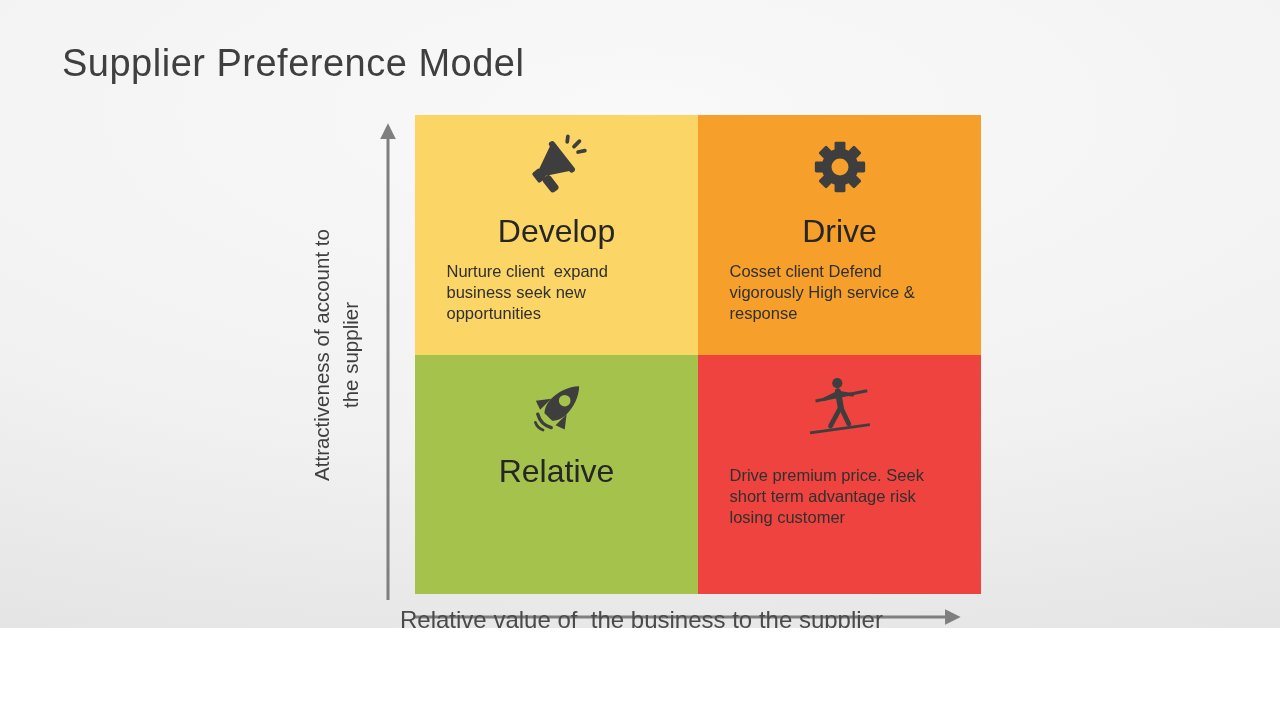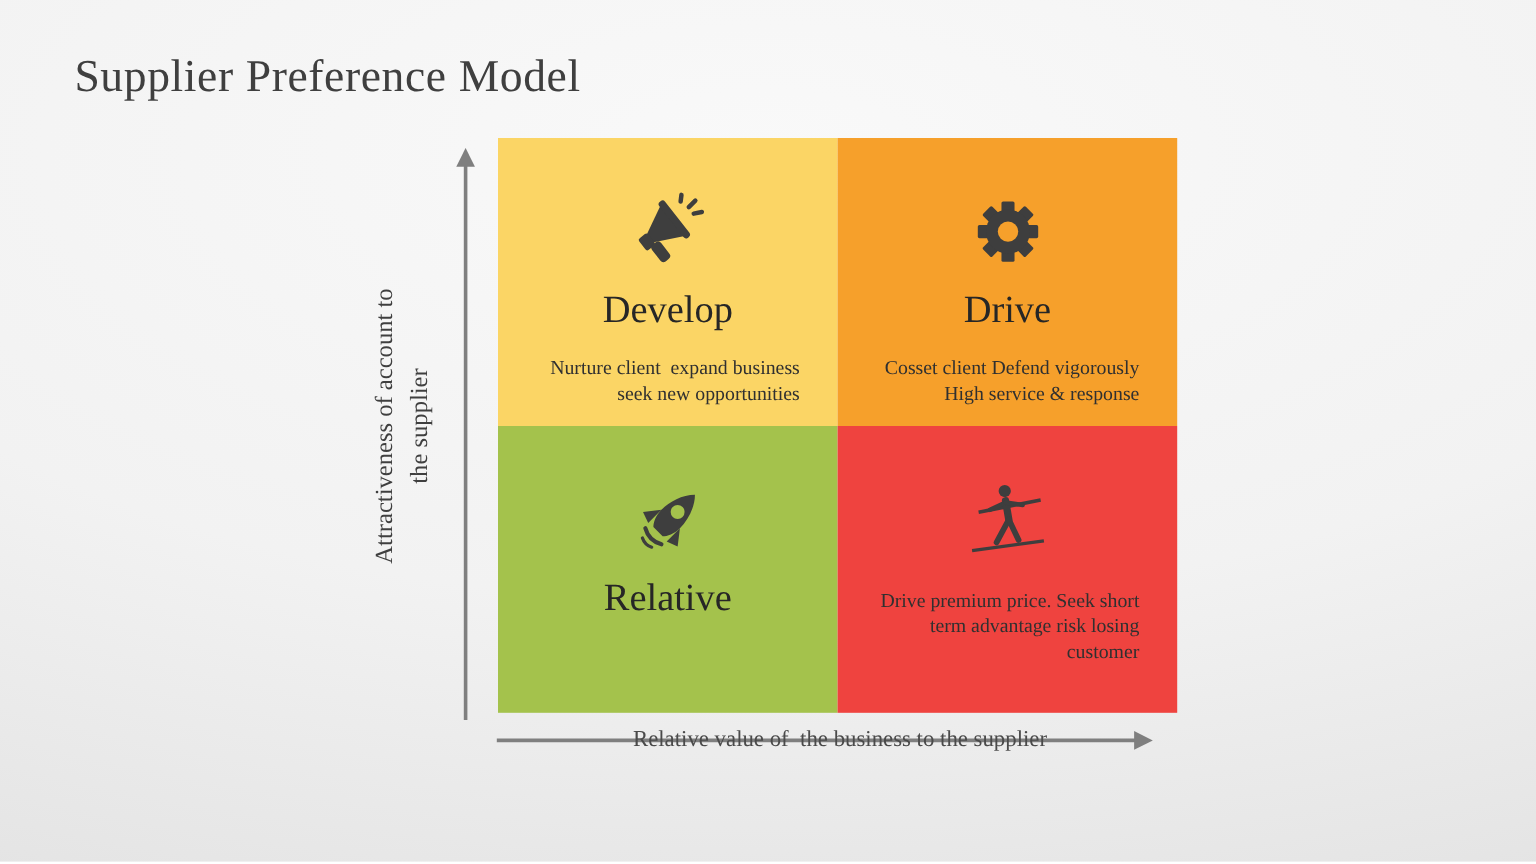--- a/index.html
+++ b/index.html
@@ -1,52 +1,52 @@
 <!DOCTYPE html>
 <html><head>
 <meta charset="utf-8">
 <style>
   html,body { margin:0; padding:0; }
   .slide {
-    position:relative; width:1280px; height:718px; overflow:hidden;
+    position:relative; width:1280px; height:628px; overflow:hidden;
     background: radial-gradient(ellipse 120% 95% at 50% 18%, #f9f9f9 0%, #f2f2f2 55%, #e3e3e3 100%);
-    font-family:Liberation Serif, serif;
+    font-family:Liberation Sans, sans-serif;
   }
   .page-title {
     position:absolute; left:62px; top:42px; margin:0;
     font-size:38px; font-weight:400; letter-spacing:.5px; color:#3f3f3f;
   }
   .matrix {
     position:absolute; left:415px; top:115px; width:566px; height:479px;
     display:grid; grid-template-columns:1fr 1fr; grid-template-rows:1fr 1fr;
   }
   .quadrant {
     display:flex; flex-direction:column; align-items:center;
-    padding-top:44px; box-sizing:border-box;
+    padding-top:18px; box-sizing:border-box;
   }
   .q-icon { width:68px; height:68px; margin-bottom:13px; }
   .q-icon svg { width:100%; height:100%; display:block; fill:#3E3E3E; }
   .q-title { font-size:32px; font-weight:400; color:#262626; line-height:1.1; }
   .q-desc {
     margin-top:8px; width:220px; height:70px;
     display:flex; align-items:center; justify-content:center;
   }
   .q-desc span {
     font-size:16.5px; line-height:1.27; color:#303030;
-    text-align:right; white-space:pre-wrap;
+    text-align:left; white-space:pre-wrap;
   }
   .axes-overlay { position:absolute; left:0; top:0; pointer-events:none; }
   .y-axis-label {
     position:absolute; left:97px; top:325px; width:480px; height:60px;
     transform:rotate(-90deg); text-align:center;
     font-size:20.5px; line-height:29px; color:#3f3f3f;
   }
   .x-axis-label {
-    position:absolute; left:400px; top:606px; width:600px; text-align:center;
-    font-size:19px; color:#4a4a4a; white-space:pre-wrap;
+    position:absolute; left:400px; top:606px; width:600px; text-align:left;
+    font-size:24px; color:#4a4a4a; white-space:pre-wrap;
   }
 </style>
 </head>
 <body>
 
 <div class="slide">
 
   <h1 class="page-title">Supplier Preference Model</h1>
 
   <svg class="axes-overlay" width="1280" height="720">

